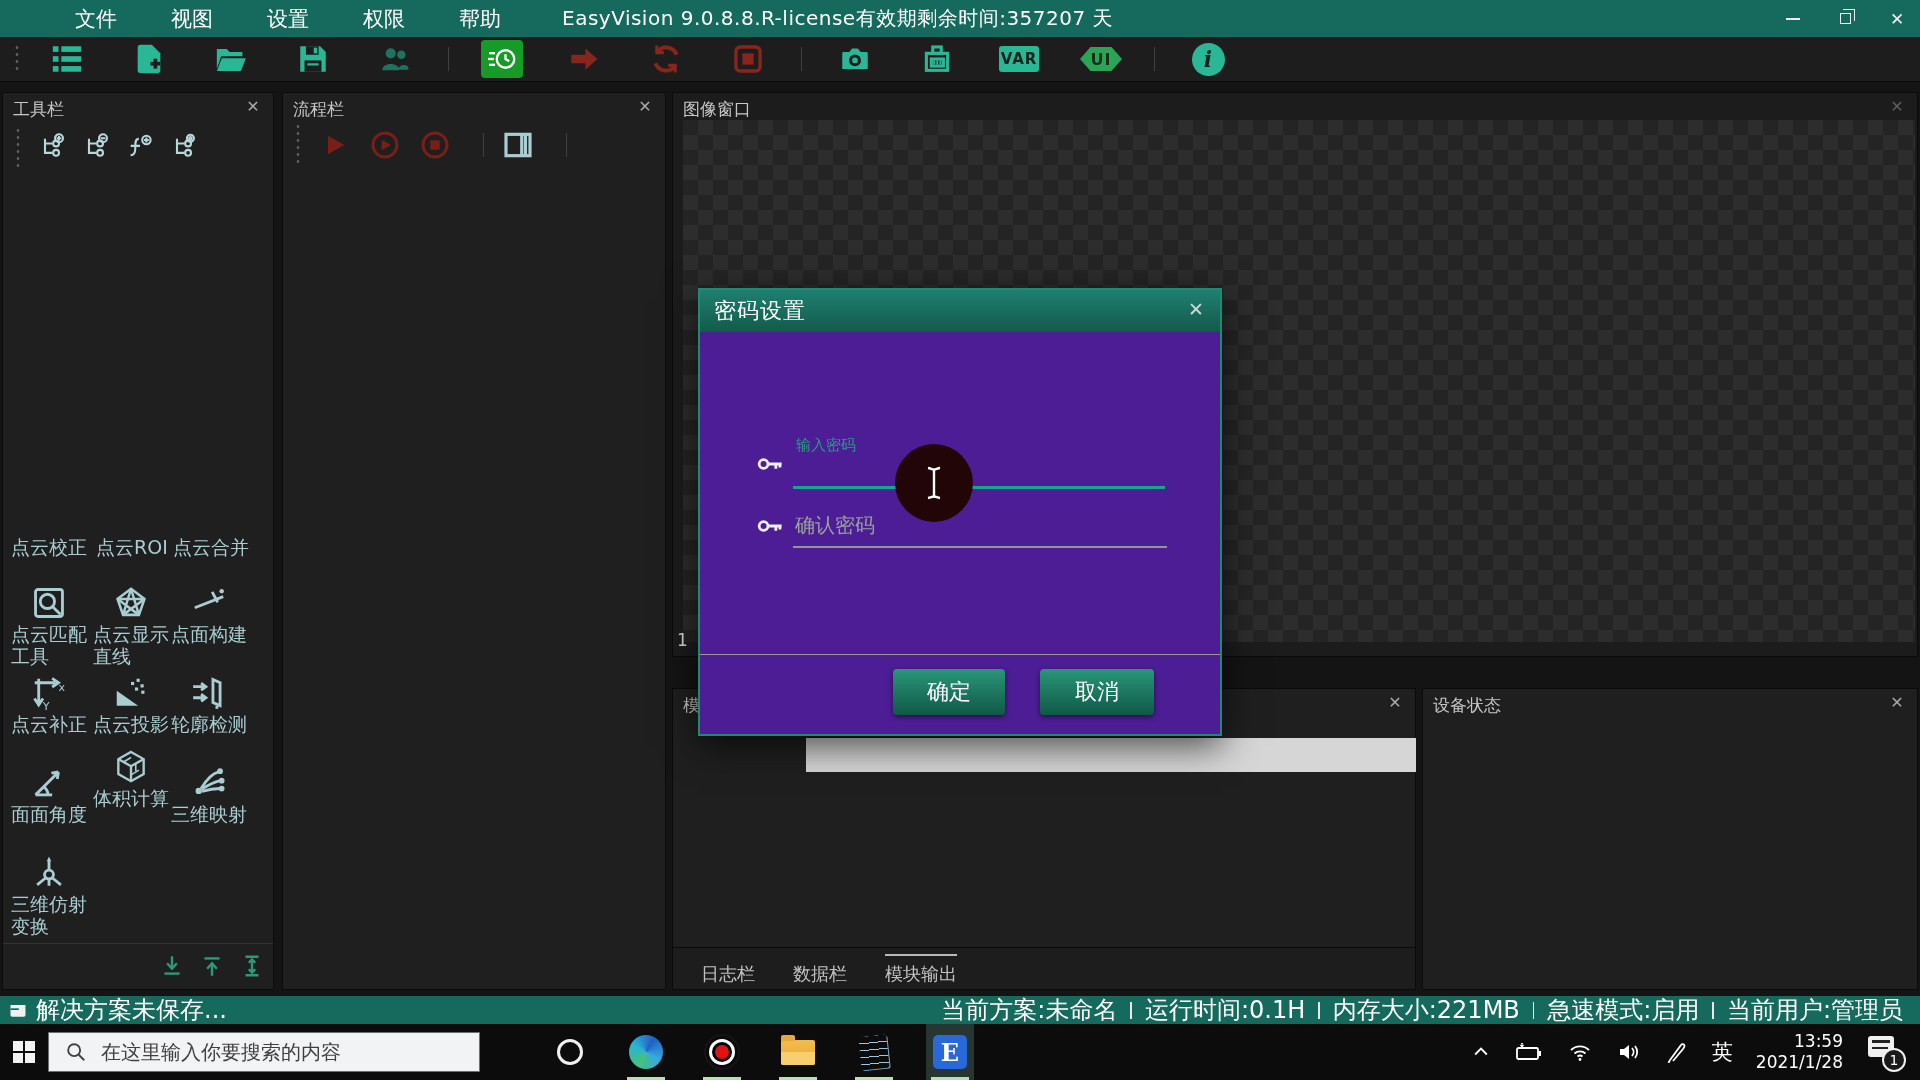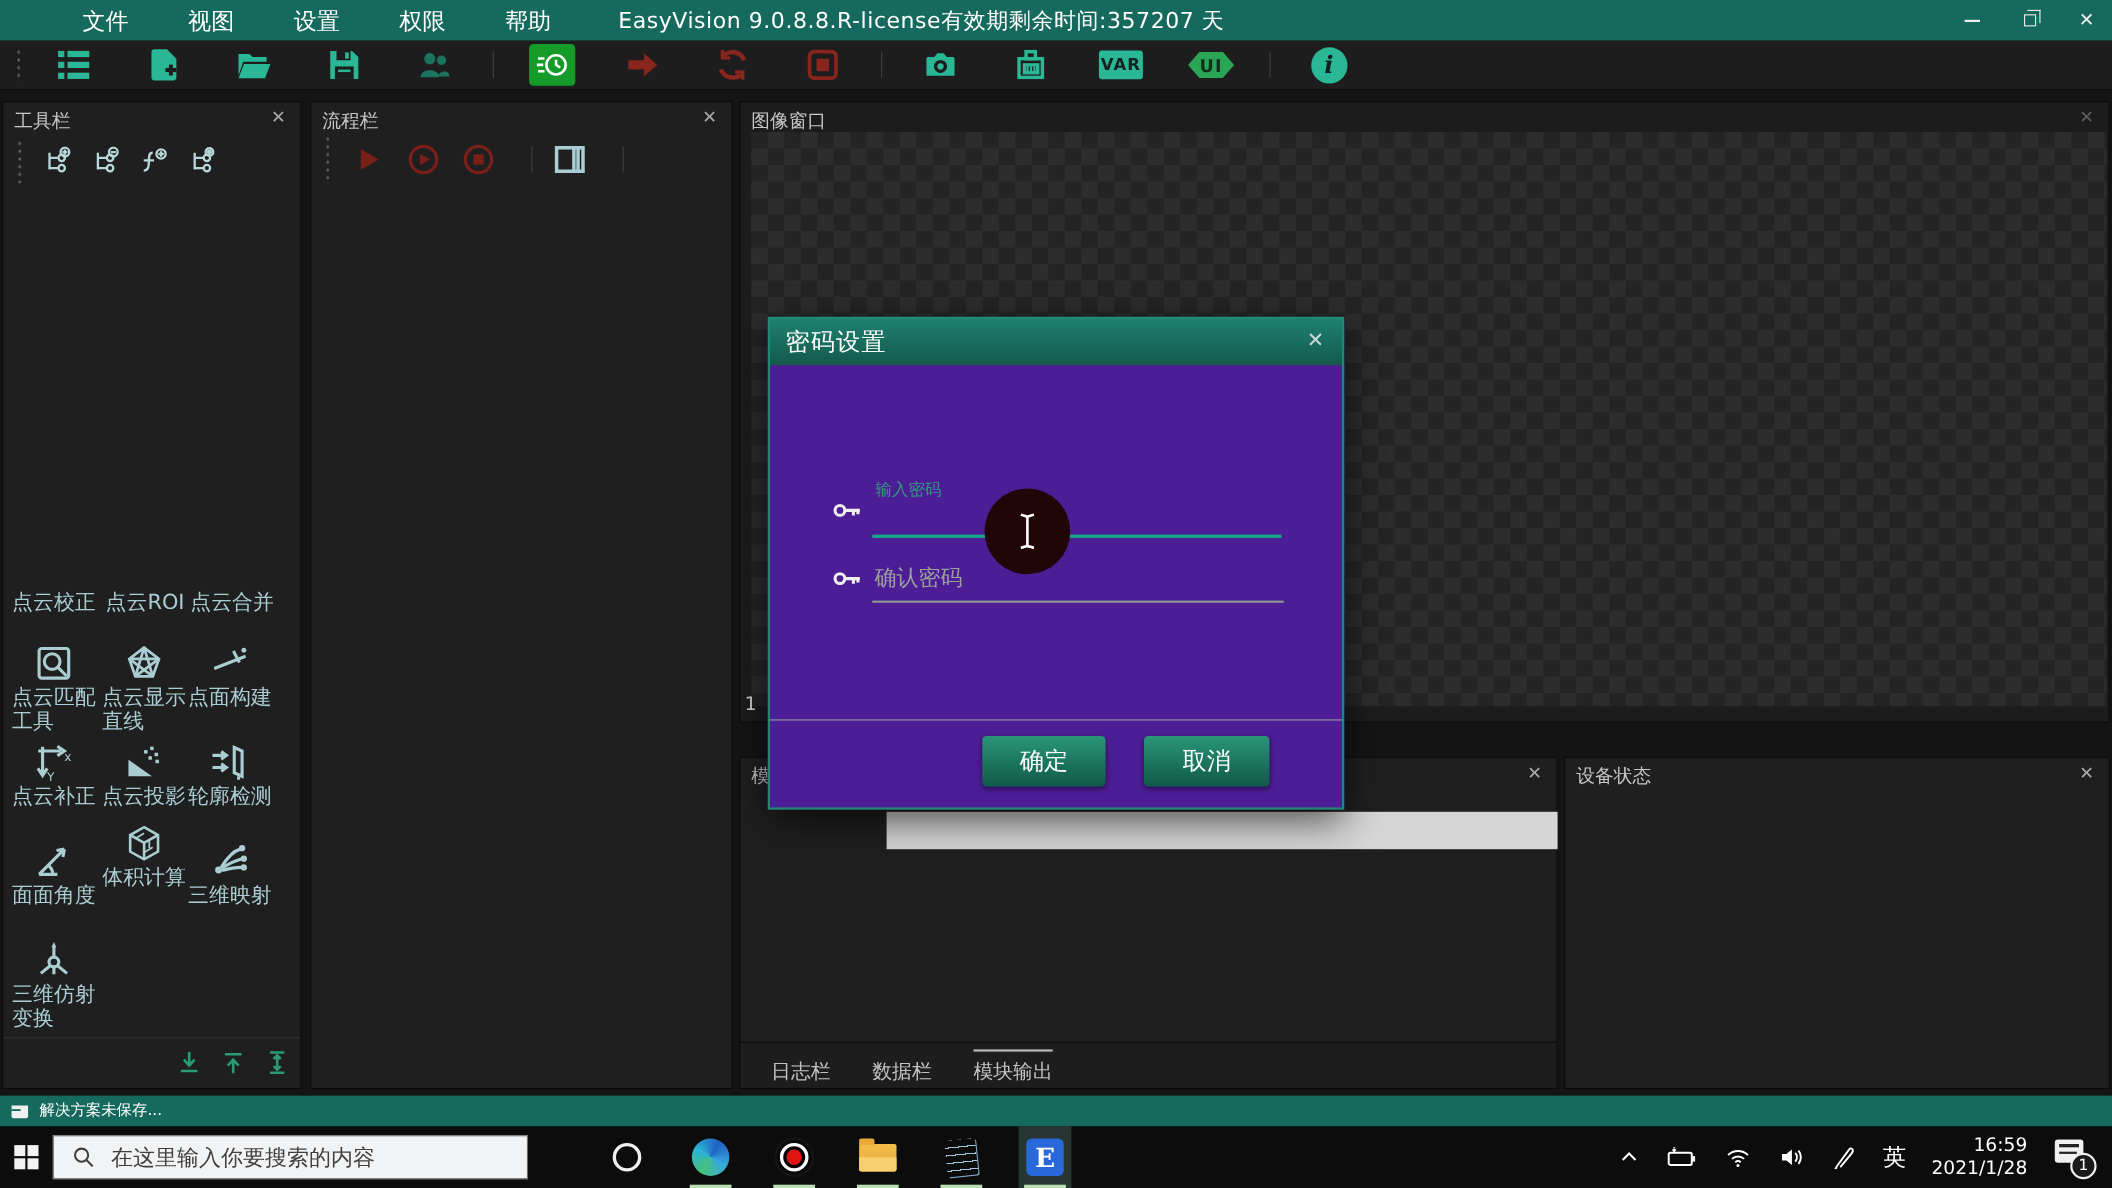--- a/index.html
+++ b/index.html
@@ -90,21 +90,21 @@
   .dlg-hsep{position:absolute;left:0;right:0;top:364px;height:1px;background:#9a9a9a;}
   .dlg-btn{position:absolute;top:379px;height:46px;border-radius:4px;display:flex;align-items:center;justify-content:center;
     background:linear-gradient(180deg,#2a9678,#0f5948);color:#fff;font-size:22px;box-shadow:0 2px 5px rgba(0,0,0,.5);}
   .btn-ok{left:193px;width:112px;}
   .btn-cancel{left:340px;width:114px;}
   .cursor-blob{position:absolute;left:195px;top:154px;width:78px;height:78px;border-radius:50%;
     background:#220507;display:flex;align-items:center;justify-content:center;}
 
   
   .statusbar{position:absolute;left:0;top:996px;width:1920px;height:28px;background:#156a5d;color:#fff;
-    display:flex;align-items:center;justify-content:space-between;padding:0 4px 0 8px;font-size:14px;}
+    display:flex;align-items:center;justify-content:space-between;padding:0 4px 0 8px;font-size:24px;}
   .sb-left{display:flex;align-items:center;gap:8px;}
   .sb-right{display:flex;align-items:center;}
   .sb-item{padding:0 13px;white-space:nowrap;}
   .sb-div{width:1.5px;height:17px;background:#e8e8e8;}
 
   
   .taskbar{position:absolute;left:0;top:1024px;width:1920px;height:56px;background:#0c0c0c;display:flex;align-items:center;}
   .start-btn{width:48px;height:56px;display:flex;align-items:center;justify-content:center;}
   .winlogo{display:grid;grid-template-columns:10px 10px;grid-template-rows:10px 10px;gap:2px;}
   .winlogo i{background:#f2f2f2;}
@@ -576,20 +576,31 @@
   <div class="statusbar">
     <div class="sb-left">
       <span>
         <svg width="20" height="20" viewBox="0 0 24 24" fill="#f0f0f0">
           <path d="M3 6 h18 v12 a2 2 0 0 1 -2 2 H5 a2 2 0 0 1 -2 -2 z"></path>
             <rect x="3" y="10" width="10" height="2" fill="#156a5d"></rect>
         </svg>
         </span>
       <span>解决方案未保存...</span>
     </div>
+    <div class="sb-right">
+      <span class="sb-item">当前方案:未命名</span>
+      <span class="sb-div"></span>
+      <span class="sb-item">运行时间:0.1H</span>
+      <span class="sb-div"></span>
+      <span class="sb-item">内存大小:221MB</span>
+      <span class="sb-div"></span>
+      <span class="sb-item">急速模式:启用</span>
+      <span class="sb-div"></span>
+      <span class="sb-item">当前用户:管理员</span>
+    </div>
   </div>
 
   <div class="taskbar">
     <div class="start-btn">
       <span class="winlogo">
           <i></i>
           <i></i>
           <i></i>
           <i></i>
         </span>
@@ -656,21 +667,21 @@
         </svg>
         </span>
       <span>
         <svg width="24" height="22" viewBox="0 0 24 22" stroke="#fff" stroke-width="1.8" fill="none">
           <path d="M5 19 L16 4 C17 2.5 19.5 3 19.5 5 C19.5 6 19 6.7 18 8 L8 20"></path>
             <path d="M5 19 l-1.5 3"></path>
         </svg>
         </span>
       <span class="tray-ime">英</span>
       <span class="tray-clock">
-        <span>16:59</span><br>
+        <span>13:59</span><br>
         <span>2021/1/28</span>
       </span>
       <span class="tray-bell">
         <span class="bell-body">
             <i></i>
             <i style="width:60%"></i>
           </span>
         <span class="badge">1</span>
       </span>
     </div>

